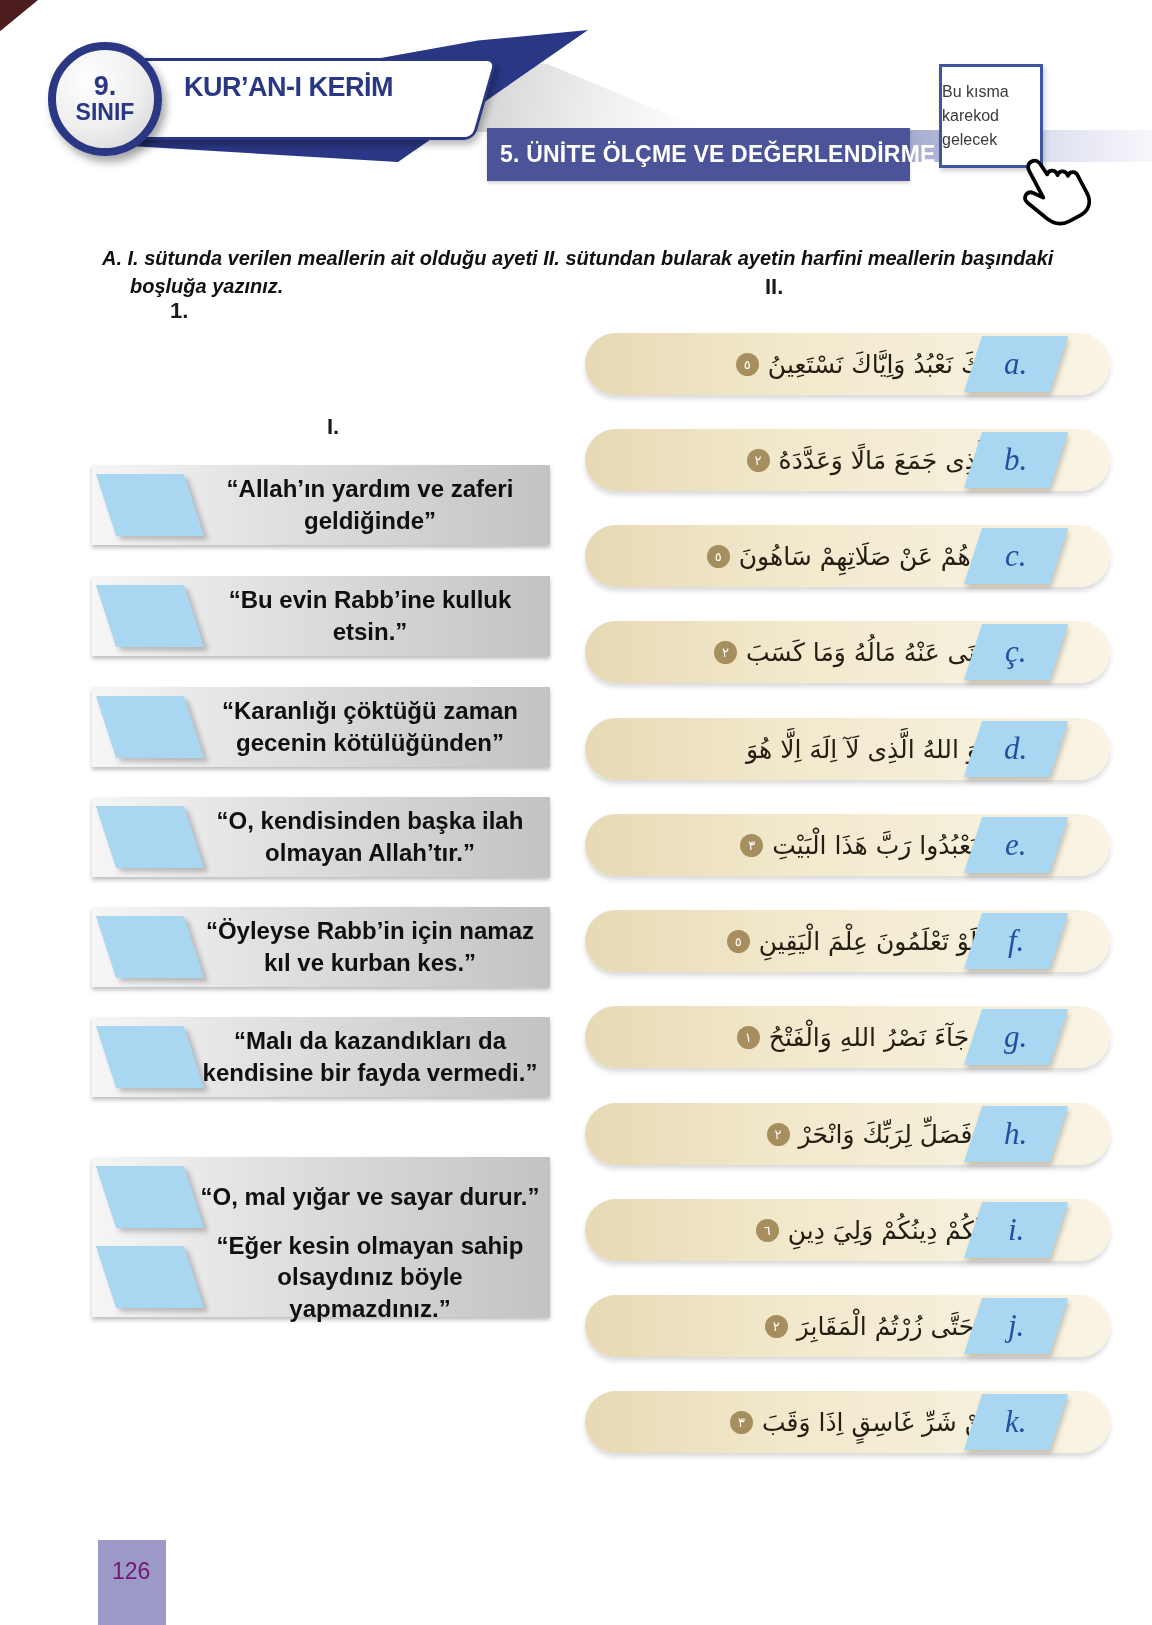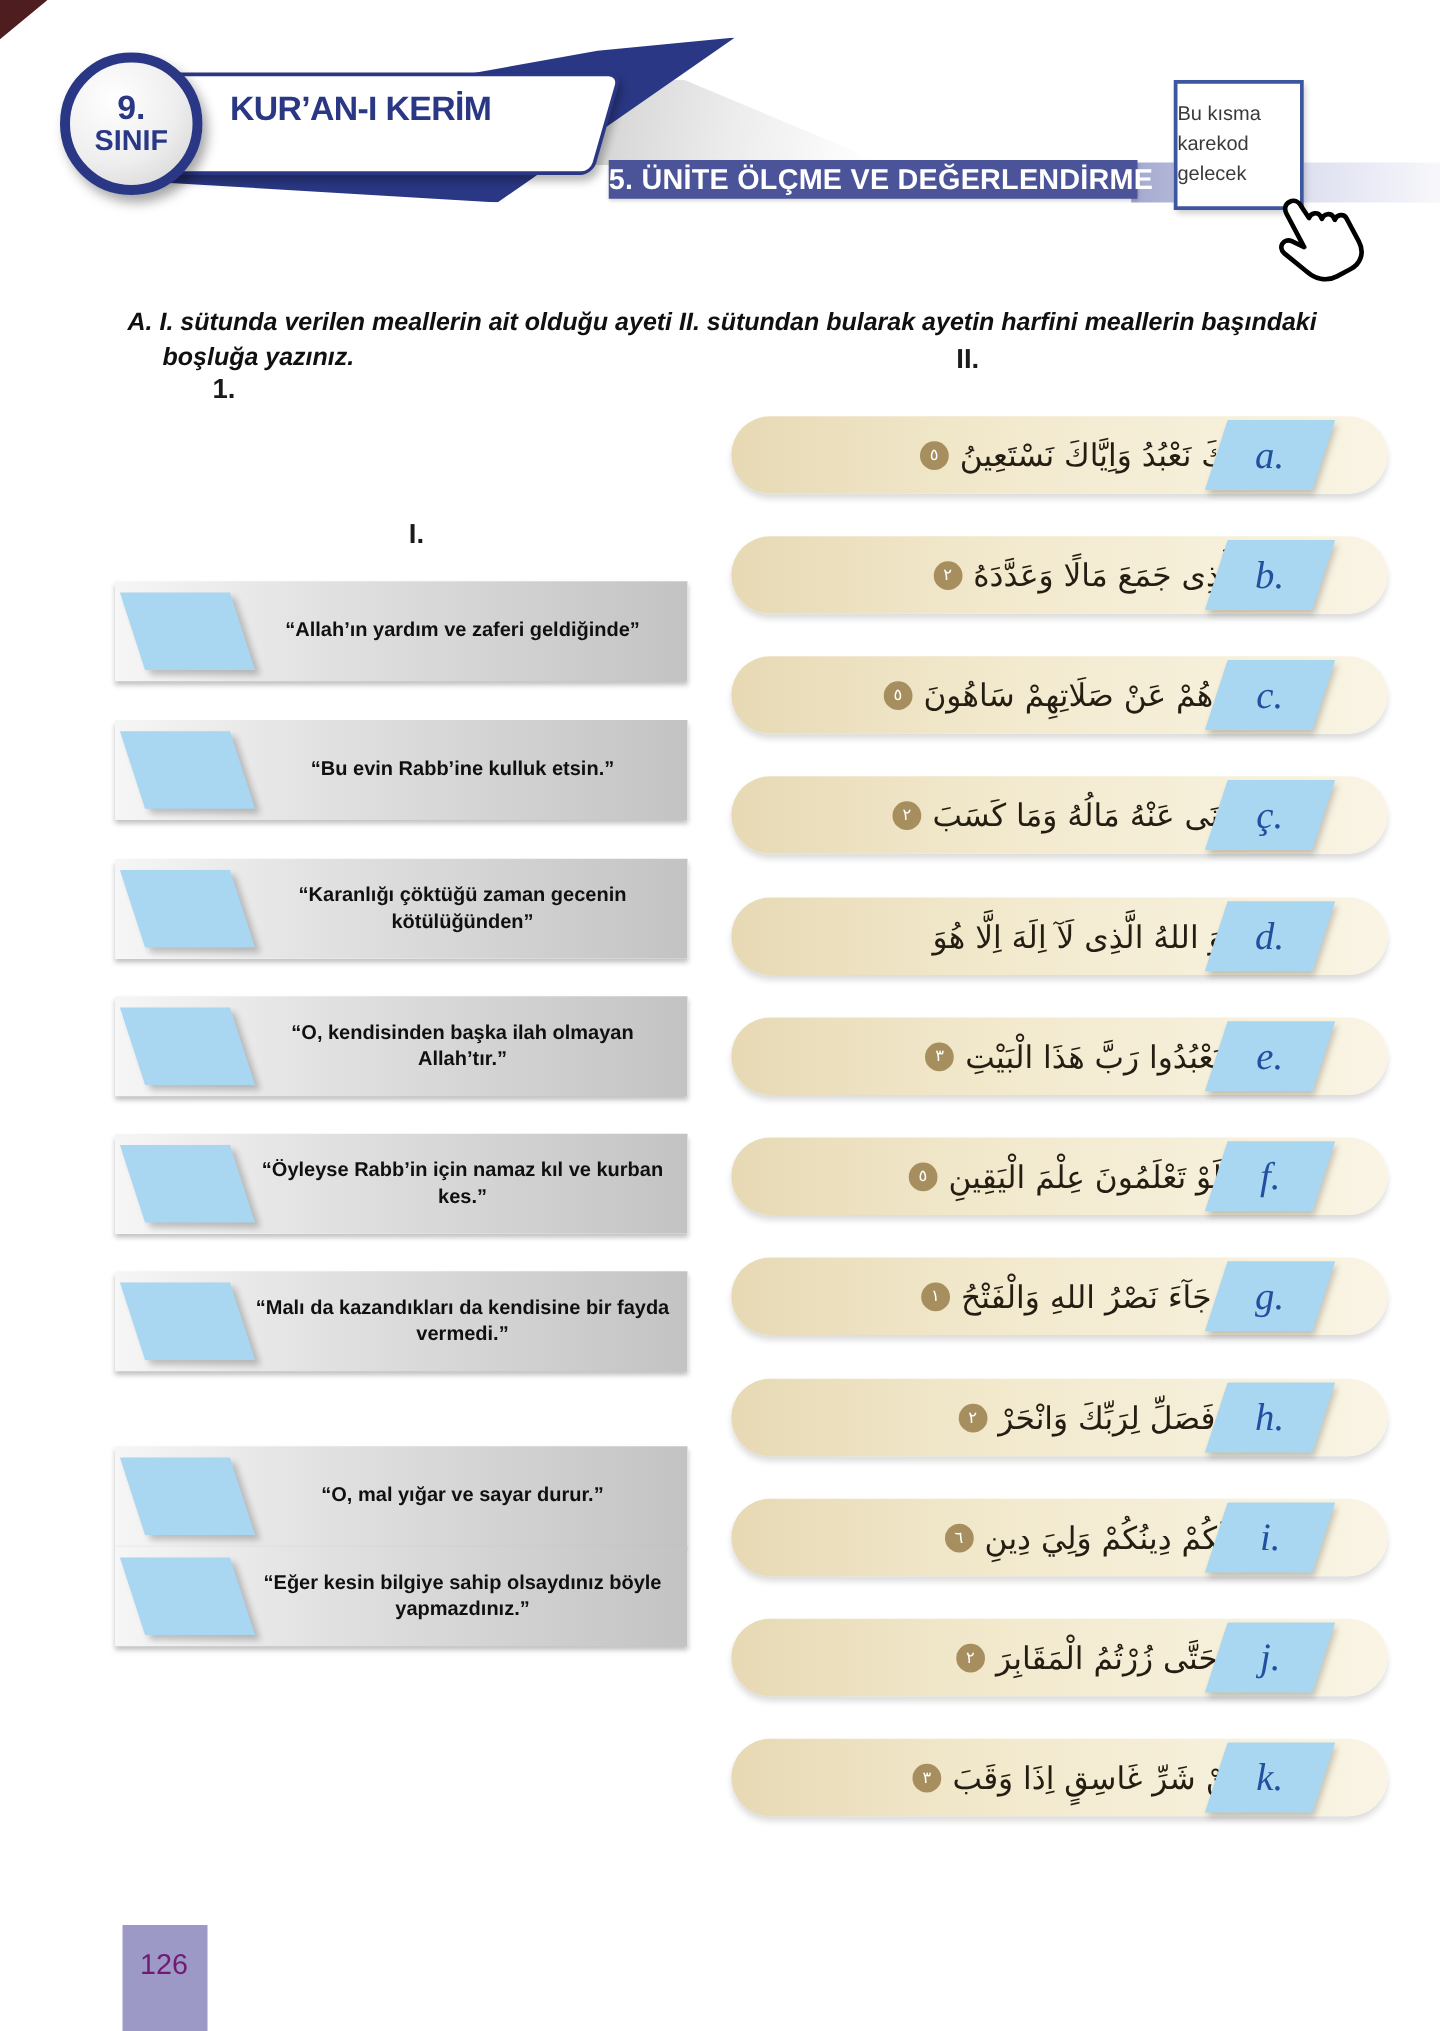--- a/index.html
+++ b/index.html
@@ -21,23 +21,23 @@
     transform:skewX(-16deg);box-shadow:4px 5px 7px rgba(0,0,0,.28);z-index:3;}
   .course-title{position:absolute;left:184px;top:72px;z-index:4;
     font-size:27px;font-weight:bold;color:#2a3784;letter-spacing:-.5px;}
   .grade-badge{position:absolute;left:48px;top:42px;width:114px;height:114px;
     border-radius:50%;border:8px solid #2a3784;box-sizing:border-box;
     background:radial-gradient(circle at 35% 30%,#ffffff 0%,#eeeeee 55%,#cfcfcf 100%);
     box-shadow:4px 6px 9px rgba(0,0,0,.35);z-index:5;
     display:flex;flex-direction:column;align-items:center;justify-content:center;}
   .grade-badge .l1{font-size:27px;font-weight:bold;color:#2a3784;line-height:1;}
   .grade-badge .l2{font-size:23px;font-weight:bold;color:#2a3784;line-height:1.1;}
-  .unit-banner{position:absolute;left:487px;top:128px;width:423px;height:31px;
+  .unit-banner{position:absolute;left:487px;top:128px;width:423px;height:53px;
     background:#4b5499;z-index:2;box-shadow:0 2px 3px rgba(0,0,0,.18);
-    display:flex;align-items:center;box-sizing:border-box;}
+    display:flex;align-items:center;padding-left:13px;box-sizing:border-box;}
   .unit-banner span{color:#fff;font-weight:bold;font-size:23px;letter-spacing:.2px;white-space:nowrap;}
   .banner-tail{position:absolute;left:905px;top:130px;width:247px;height:32px;
     background:linear-gradient(to right,#a3a9cf 0%,#dddff0 55%,#f7f7fb 100%);z-index:1;}
   .qr-box{position:absolute;left:939px;top:64px;width:104px;height:104px;
     background:#fff;border:3px solid #3c569f;box-sizing:border-box;z-index:4;
     box-shadow:2px 3px 5px rgba(0,0,0,.2);
     display:flex;align-items:center;justify-content:center;text-align:left;}
   .qr-box span{font-size:16px;line-height:1.5;color:#3a3a3a;}
   .hand-icon{position:absolute;left:1012px;top:146px;width:82px;height:88px;z-index:5;}
   
@@ -50,21 +50,21 @@
   #label-col2{left:765px;top:274px;}
   
   .meal{position:absolute;left:92px;width:458px;height:80px;
     background:linear-gradient(to right,#f6f6f6 0%,#e2e2e2 35%,#c3c3c3 100%);
     box-shadow:0 3px 4px rgba(0,0,0,.25);}
   .meal-blank{position:absolute;left:14px;top:9px;width:88px;height:62px;
     background:#a9d6f1;transform:skewX(18deg);
     box-shadow:3px 4px 5px rgba(0,0,0,.22);}
   .meal-text{position:absolute;left:104px;top:0;width:348px;height:80px;
     display:flex;align-items:center;justify-content:center;text-align:center;
-    font-size:16px;font-weight:bold;color:#101010;line-height:1.32;}
+    font-size:24px;font-weight:bold;color:#101010;line-height:1.32;}
   
   .ayet-row{position:absolute;left:585px;width:525px;height:62px;}
   .ayet-pill{position:absolute;left:0;top:0;width:525px;height:62px;
     border-radius:31px;
     background:linear-gradient(to right,#e7d9b4 0%,#f2e9cd 40%,#f9f4e4 100%);
     box-shadow:0 4px 5px rgba(0,0,0,.14);
     display:flex;direction:rtl;align-items:center;justify-content:center;gap:9px;
     padding:0 46px 0 90px;box-sizing:border-box;}
   .arabic{font-family:"DejaVu Sans",sans-serif;font-size:25px;color:#241d12;
     white-space:nowrap;}
@@ -141,21 +141,21 @@
   <div class="meal" style="top:1017px">
     <div class="meal-blank"></div>
     <div class="meal-text">“Malı da kazandıkları da kendisine bir fayda vermedi.”</div>
   </div>
   <div class="meal" style="top:1157px">
     <div class="meal-blank"></div>
     <div class="meal-text">“O, mal yığar ve sayar durur.”</div>
   </div>
   <div class="meal" style="top:1237px">
     <div class="meal-blank"></div>
-    <div class="meal-text">“Eğer kesin bilgiye sahip olsaydınız böyle yapmazdınız.”</div>
+    <div class="meal-text">“Eğer kesin olmayan sahip olsaydınız böyle yapmazdınız.”</div>
   </div>
 
   <div class="ayet-row" style="top:333px">
     <div class="ayet-pill">
       <span class="arabic">اِيَّاكَ نَعْبُدُ وَاِيَّاكَ نَسْتَعِينُ</span>
       <span class="medallion">٥</span>
     </div>
     <div class="letter-tag">
       <span>a.</span>
     </div>

